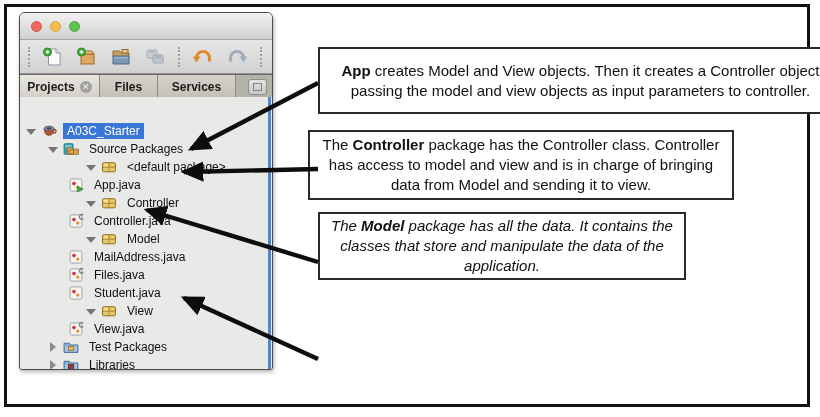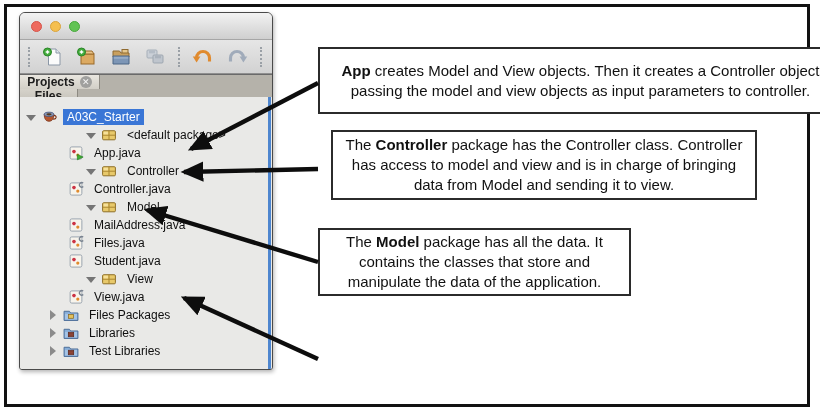--- a/index.html
+++ b/index.html
@@ -18,34 +18,34 @@
   .tl{width:11px;height:11px;border-radius:50%;margin-right:8px;box-sizing:border-box;}
   .tl.red{background:#ee6a5e;border:1px solid #d5544a;}
   .tl.yellow{background:#f5bf4f;border:1px solid #d9a33c;}
   .tl.green{background:#61c354;border:1px solid #48a83c;}
   .toolbar{height:33px;background:linear-gradient(#e6e6e6,#d2d2d2);
            border-bottom:1px solid #8f8f8f;display:flex;align-items:center;padding:0 2px;}
   .grip{width:0;height:20px;border-left:2px dotted #9aa0a6;margin:0 6px;}
   .tbtn{width:24px;height:24px;display:flex;align-items:center;justify-content:center;margin:0 5px;}
   .tbtn svg{width:22px;height:22px;}
   .tabbar{height:23px;background:#b5b2aa;border-top:1px solid #6a6a6a;border-bottom:2px solid #262626;
-          display:flex;align-items:stretch;flex-direction:column;}
+          display:flex;align-items:stretch;}
   .tab{display:flex;align-items:center;justify-content:center;font-size:12px;font-weight:bold;color:#1c1c1c;
        background:linear-gradient(#d6d3cb,#c2bfb7);border-right:1px solid #8d8a82;box-sizing:border-box;}
   .tab.active{background:linear-gradient(#e9e6df,#d2cfc7);}
   .tabclose{width:12px;height:12px;border-radius:50%;background:#a0a09e;color:#f4f4f4;
             font-size:9px;line-height:12px;text-align:center;margin-left:5px;font-weight:bold;}
   .winbtn{width:17px;height:14px;border:1px solid #8f8f8f;border-radius:3px;margin:auto 5px auto auto;
           background:linear-gradient(#e4e4e4,#c8c8c8);}
   .winbtn .sq{width:7px;height:6px;border:1px solid #858585;display:block;margin:3px auto 0;}
   
   .treepanel{position:absolute;left:0;right:0;top:84px;bottom:0;background:#e9e9e7;
              border-radius:0 0 2px 2px;overflow:hidden;}
   .focus-strip{position:absolute;top:0;right:1px;width:3px;height:100%;background:#4e86cf;}
-  .rows{position:absolute;left:1px;top:11px;right:5px;}
+  .rows{position:absolute;left:1px;top:25px;right:5px;}
   .row{height:18px;display:flex;align-items:center;font-size:12px;color:#0f0f0f;white-space:nowrap;}
   .lvl0{padding-left:4px}.lvl1{padding-left:26px}.lvl2{padding-left:64px}.lvl3{padding-left:31px}
   .tri{width:12px;height:12px;flex:0 0 12px;margin-right:4px;position:relative;}
   .tri.down::after{content:"";position:absolute;left:1px;top:4px;
         border-left:5px solid transparent;border-right:5px solid transparent;border-top:6px solid #757575;}
   .tri.right::after{content:"";position:absolute;left:3px;top:1px;
         border-top:5px solid transparent;border-bottom:5px solid transparent;border-left:6px solid #8b8b8b;}
   .tico{width:16px;height:16px;flex:0 0 16px;margin-right:6px;}
   .lbl{padding:1px 4px;}
   .lbl.sel{background:#3a76d6;color:#fff;}
@@ -205,20 +205,27 @@
 
     <div class="treepanel">
       <div class="rows">
         <div class="row lvl0">
           <span class="tri down"></span>
           <svg class="tico" viewBox="0 0 15 15">
               <use href="#i-project"></use>
             </svg>
           <span class="lbl sel">A03C_Starter</span>
         </div>
+        <div class="row lvl1">
+          <span class="tri down"></span>
+          <svg class="tico" viewBox="0 0 15 15">
+              <use href="#i-srcpkg"></use>
+            </svg>
+          <span class="lbl">Source Packages</span>
+        </div>
         <div class="row lvl2">
           <span class="tri down"></span>
           <svg class="tico" viewBox="0 0 15 15">
               <use href="#i-package"></use>
             </svg>
           <span class="lbl">&lt;default package&gt;</span>
         </div>
         <div class="row lvl3">
           <span class="tri"></span>
           <svg class="tico" viewBox="0 0 15 15">
@@ -280,21 +287,21 @@
           <svg class="tico" viewBox="0 0 15 15">
               <use href="#i-class-curl"></use>
             </svg>
           <span class="lbl">View.java</span>
         </div>
         <div class="row lvl1">
           <span class="tri right"></span>
           <svg class="tico" viewBox="0 0 15 15">
               <use href="#i-testpkg"></use>
             </svg>
-          <span class="lbl">Files Packages</span>
+          <span class="lbl">Test Packages</span>
         </div>
         <div class="row lvl1">
           <span class="tri right"></span>
           <svg class="tico" viewBox="0 0 15 15">
               <use href="#i-lib"></use>
             </svg>
           <span class="lbl">Libraries</span>
         </div>
         <div class="row lvl1">
           <span class="tri right"></span>
@@ -304,24 +311,24 @@
           <span class="lbl">Test Libraries</span>
         </div>
       </div>
       <div class="focus-strip"></div>
     </div>
   </div>
 
   <div class="callout" style="left:318px;top:47px;width:525px;height:67px;">
     <p style="margin:0"><span></span><b>App</b><span> creates Model and View objects. Then it creates a Controller object passing the model and view objects as input parameters to controller.</span></p>
   </div>
-  <div class="callout" style="left:331px;top:130px;width:426px;height:70px;">
+  <div class="callout" style="left:308px;top:130px;width:426px;height:70px;">
     <p style="margin:0"><span>The </span><b>Controller</b><span> package has the Controller class. Controller has access to model and view and is in charge of bringing data from Model and sending it to view.</span></p>
   </div>
-  <div class="callout" style="left:318px;top:228px;width:313px;height:68px;">
+  <div class="callout" style="left:318px;top:212px;width:368px;height:68px;font-style:italic;">
     <p style="margin:0"><span>The </span><b>Model</b><span> package has all the data. It contains the classes that store and manipulate the data of the application.</span></p>
   </div>
 
   <svg id="arrows">
     <defs>
       <marker id="ah" markerWidth="5.2" markerHeight="4.6" refX="4.4" refY="2.3" orient="auto">
         <path d="M0,0 L5.2,2.3 L0,4.6 z" fill="#0d0d0d"></path>
       </marker>
     </defs>
     <line x1="318" y1="83" x2="191" y2="149" stroke="#0d0d0d" stroke-width="4.4" marker-end="url(#ah)"></line>

